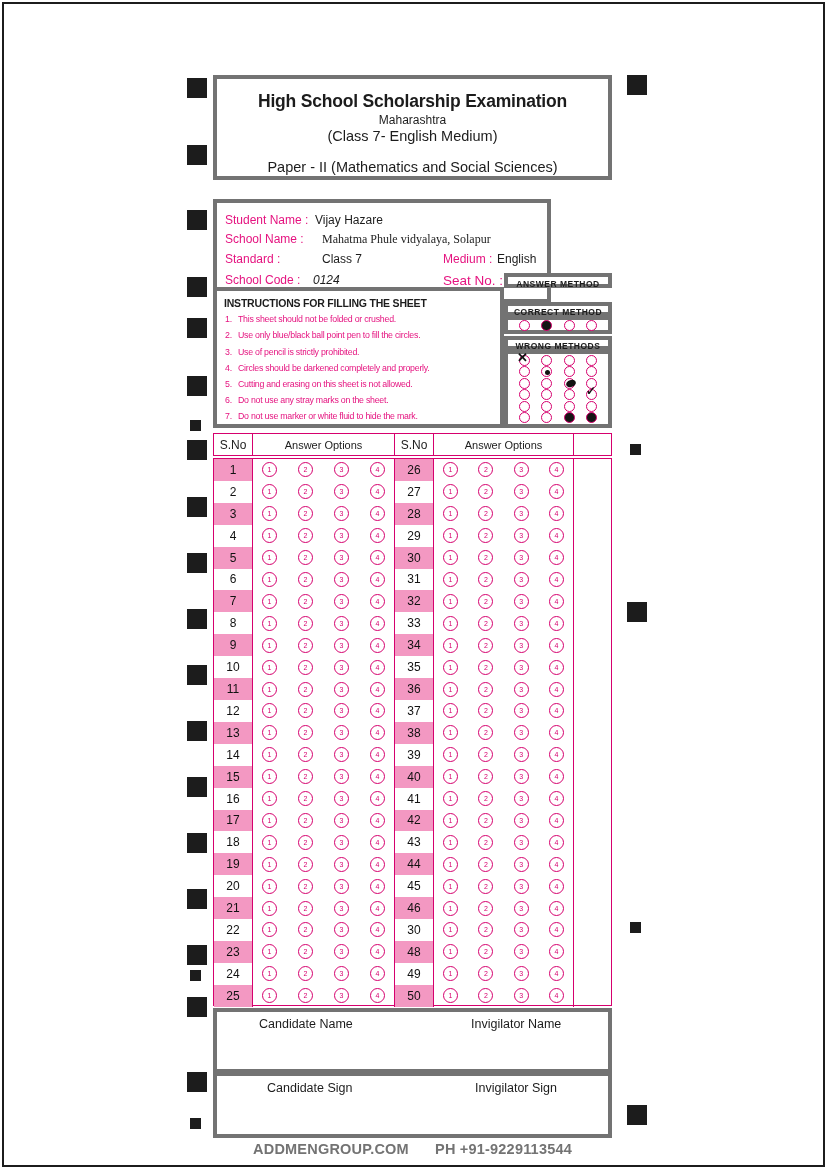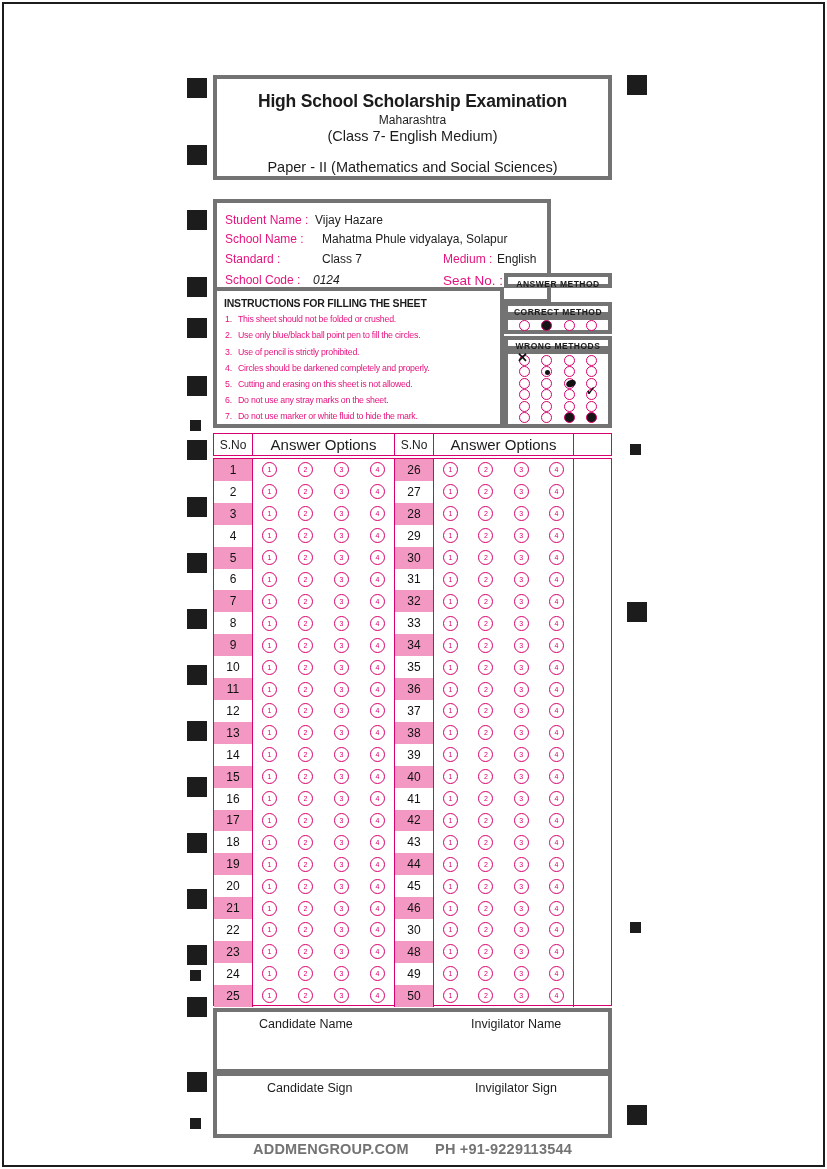--- a/index.html
+++ b/index.html
@@ -44,21 +44,21 @@
   .grid-head{position:absolute;left:213px;top:433px;width:399px;height:23px;border:1px solid #d6006e;
              box-sizing:border-box;display:flex;background:#fff;}
   .grid-body{position:absolute;left:213px;top:458px;width:399px;height:548px;border:1px solid #d6006e;
              box-sizing:border-box;display:flex;flex-direction:column;background:#fff;}
   .gc{box-sizing:border-box;border-right:1px solid #d6006e;display:flex;align-items:center;justify-content:center;}
   .gc.last{border-right:none;}
   .w-sno{width:39px;flex:none;}
   .w-opt1{width:142px;flex:none;}
   .w-opt2{width:140px;flex:none;}
   .head-sno{font-size:12px;}
-  .head-opt{font-size:15px;}
+  .head-opt{font-size:11px;}
   .grow{display:flex;height:21.92px;flex:none;}
   .sno-cell{font-size:12px;color:#111;}
   .sno-cell.hl{background:#f398c2;}
   .opt-cell{justify-content:space-between;padding:0 9px;}
   .bubble{width:15px;height:15px;border:1.5px solid #d6006e;border-radius:50%;box-sizing:border-box;
           display:flex;align-items:center;justify-content:center;color:#d6006e;font-size:7px;background:#fff;}
 
   
   .name-box{left:213px;top:1008px;width:399px;height:65px;font-size:12.5px;}
   .sign-box{left:213px;top:1072px;width:399px;height:66px;font-size:12.5px;padding-left:40px;}
@@ -109,21 +109,21 @@
     <div class="t4">Paper - II (Mathematics and Social Sciences)</div>
   </div>
 
   <div class="box info-box">
     <div class="info-row" style="top:10px;">
       <span class="lbl">Student Name :</span>
       <span class="val" style="left:90px;">Vijay Hazare</span>
     </div>
     <div class="info-row" style="top:29px;">
       <span class="lbl">School Name :</span>
-      <span class="val" style="left:97px;">Mahatma Phule vidyalaya, Solapur</span>
+      <span class="val" style="left:97px;font-family:Liberation Serif, serif;">Mahatma Phule vidyalaya, Solapur</span>
     </div>
     <div class="info-row" style="top:49px;">
       <span class="lbl">Standard :</span>
       <span class="val" style="left:97px;">Class 7</span>
       <span class="lbl" style="position:absolute;left:218px;">Medium :</span>
       <span class="val" style="left:272px;">English</span>
     </div>
     <div class="info-row" style="top:70px;">
       <span class="lbl">School Code :</span>
       <span class="val" style="left:88px;font-style:italic;">0124</span>

